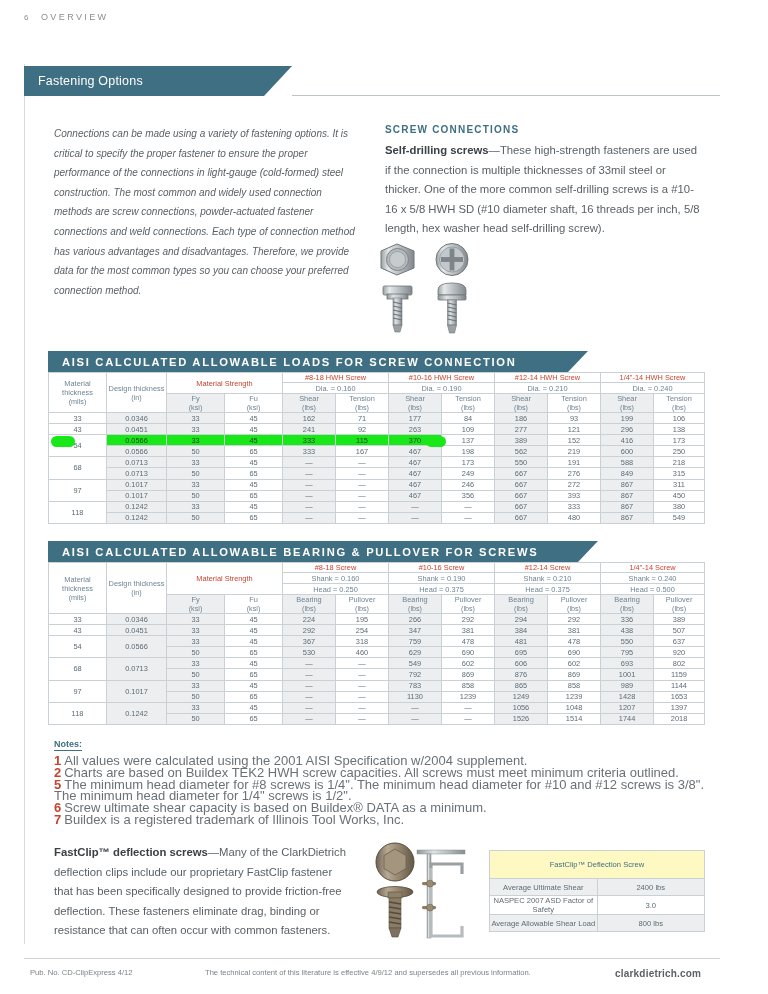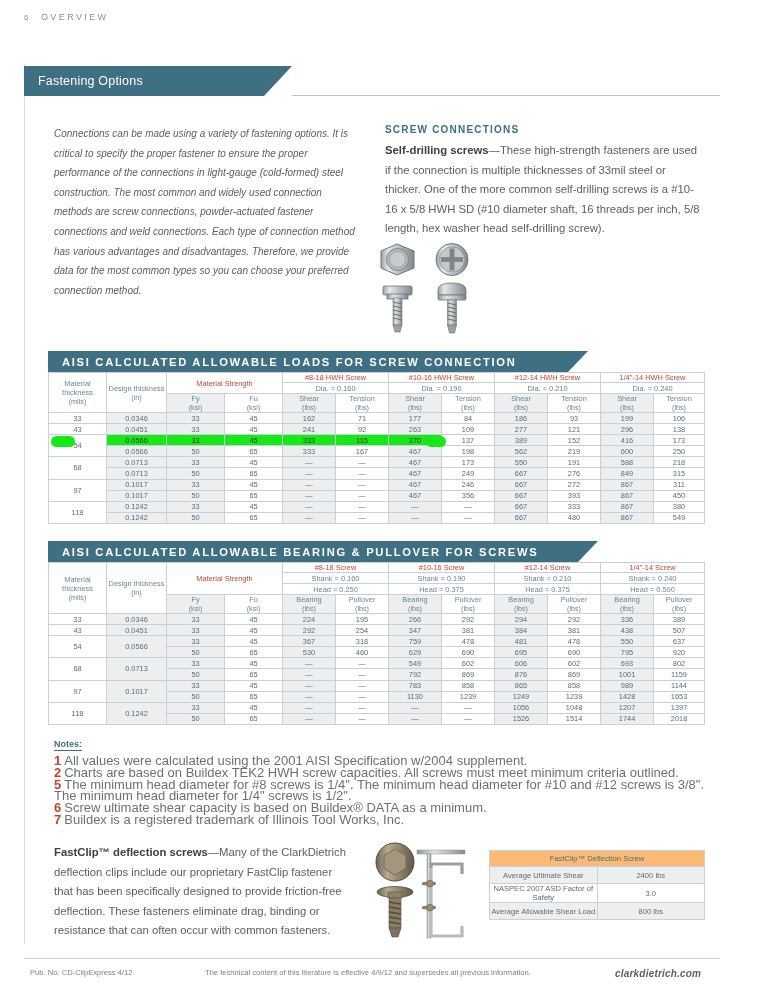--- a/index.html
+++ b/index.html
@@ -128,29 +128,29 @@
 
   table.fct {
     position: absolute; left: 489px; top: 850px; width: 216px;
     border-collapse: collapse; table-layout: fixed;
     font-size: 7.6px; color: #5d6b75;
   }
   table.fct th, table.fct td {
     border: 1px solid #c9d1d6; text-align: center;
     height: 17px; font-weight: normal; padding: 0;
   }
-  table.fct th.title { color: #3f6f82; background: #fdba74; height: 16px; font-size: 7.6px; }
+  table.fct th.title { color: #3f6f82; background: #fef9c3; height: 28px; font-size: 7.6px; }
   table.fct td.shade { background: #eceeef; }
 
   
   .foot-rule { position: absolute; left: 24px; top: 958px; width: 696px; height: 1px; background: #cdd3d7; }
   .foot { position: absolute; top: 968px; font-size: 7.6px; color: #7b8287; }
   .foot.l { left: 30px; }
   .foot.c { left: 205px; }
-  .foot.r { left: 615px; font-size: 10px; color: #5b6166; font-weight: bold; letter-spacing: .2px; font-style: italic; }
+  .foot.r { left: 615px; font-size: 10px; color: #5b6166; font-weight: bold; letter-spacing: .2px; }
 </style>
 </head>
 <body>
 
 <div class="runhead">
   <span class="pg">6</span><span class="lbl">OVERVIEW</span>
 </div>
 
 <div class="leftrule"></div>
 

